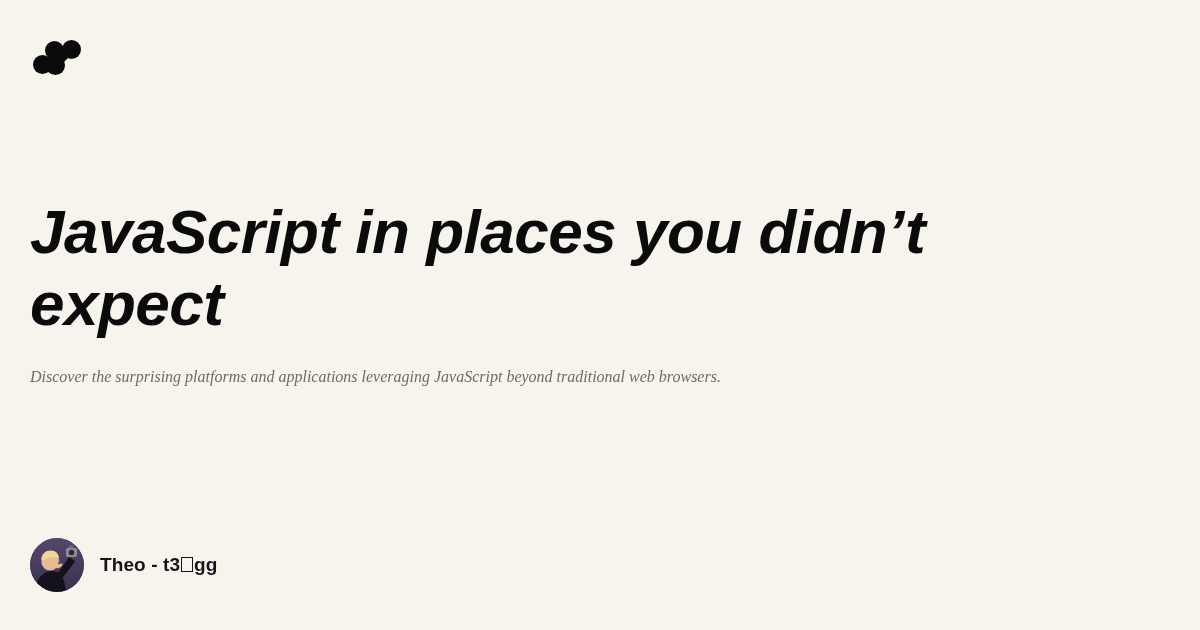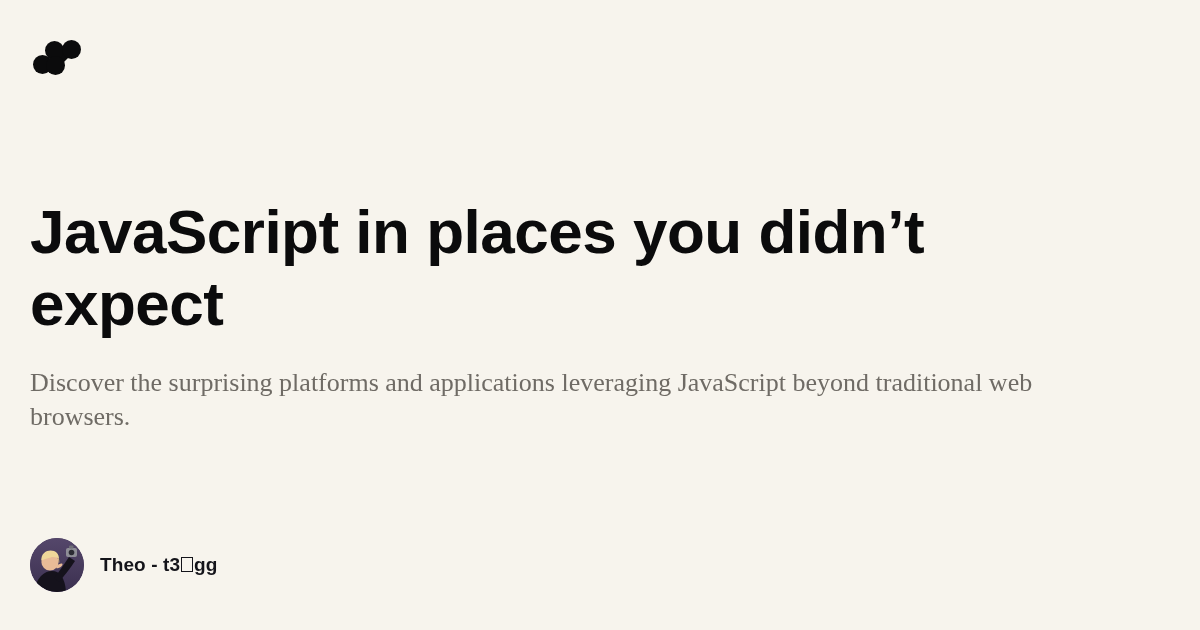--- a/index.html
+++ b/index.html
@@ -38,38 +38,39 @@
     width: 54px;
     height: 48px;
   }
 
   
   .headline-block {
     position: absolute;
     left: 30px;
     top: 196px;
     width: 1060px;
+    font-style: italic;
   }
 
   .page-title {
     margin: 0;
     font-family: "Liberation Sans", sans-serif;
     font-size: 62px;
     line-height: 1.16;
     font-weight: 700;
     letter-spacing: -0.5px;
     color: #0b0b0c;
     max-width: 990px;
   }
 
   .page-subtitle {
     margin: 0;
     margin-top: 26px;
     font-family: "Liberation Serif", serif;
-    font-size: 26px;
+    font-size: 16px;
     line-height: 1.32;
     font-weight: 400;
     color: #6f6b65;
     max-width: 1040px;
   }
 
   
   .author-row {
     position: absolute;
     left: 30px;

